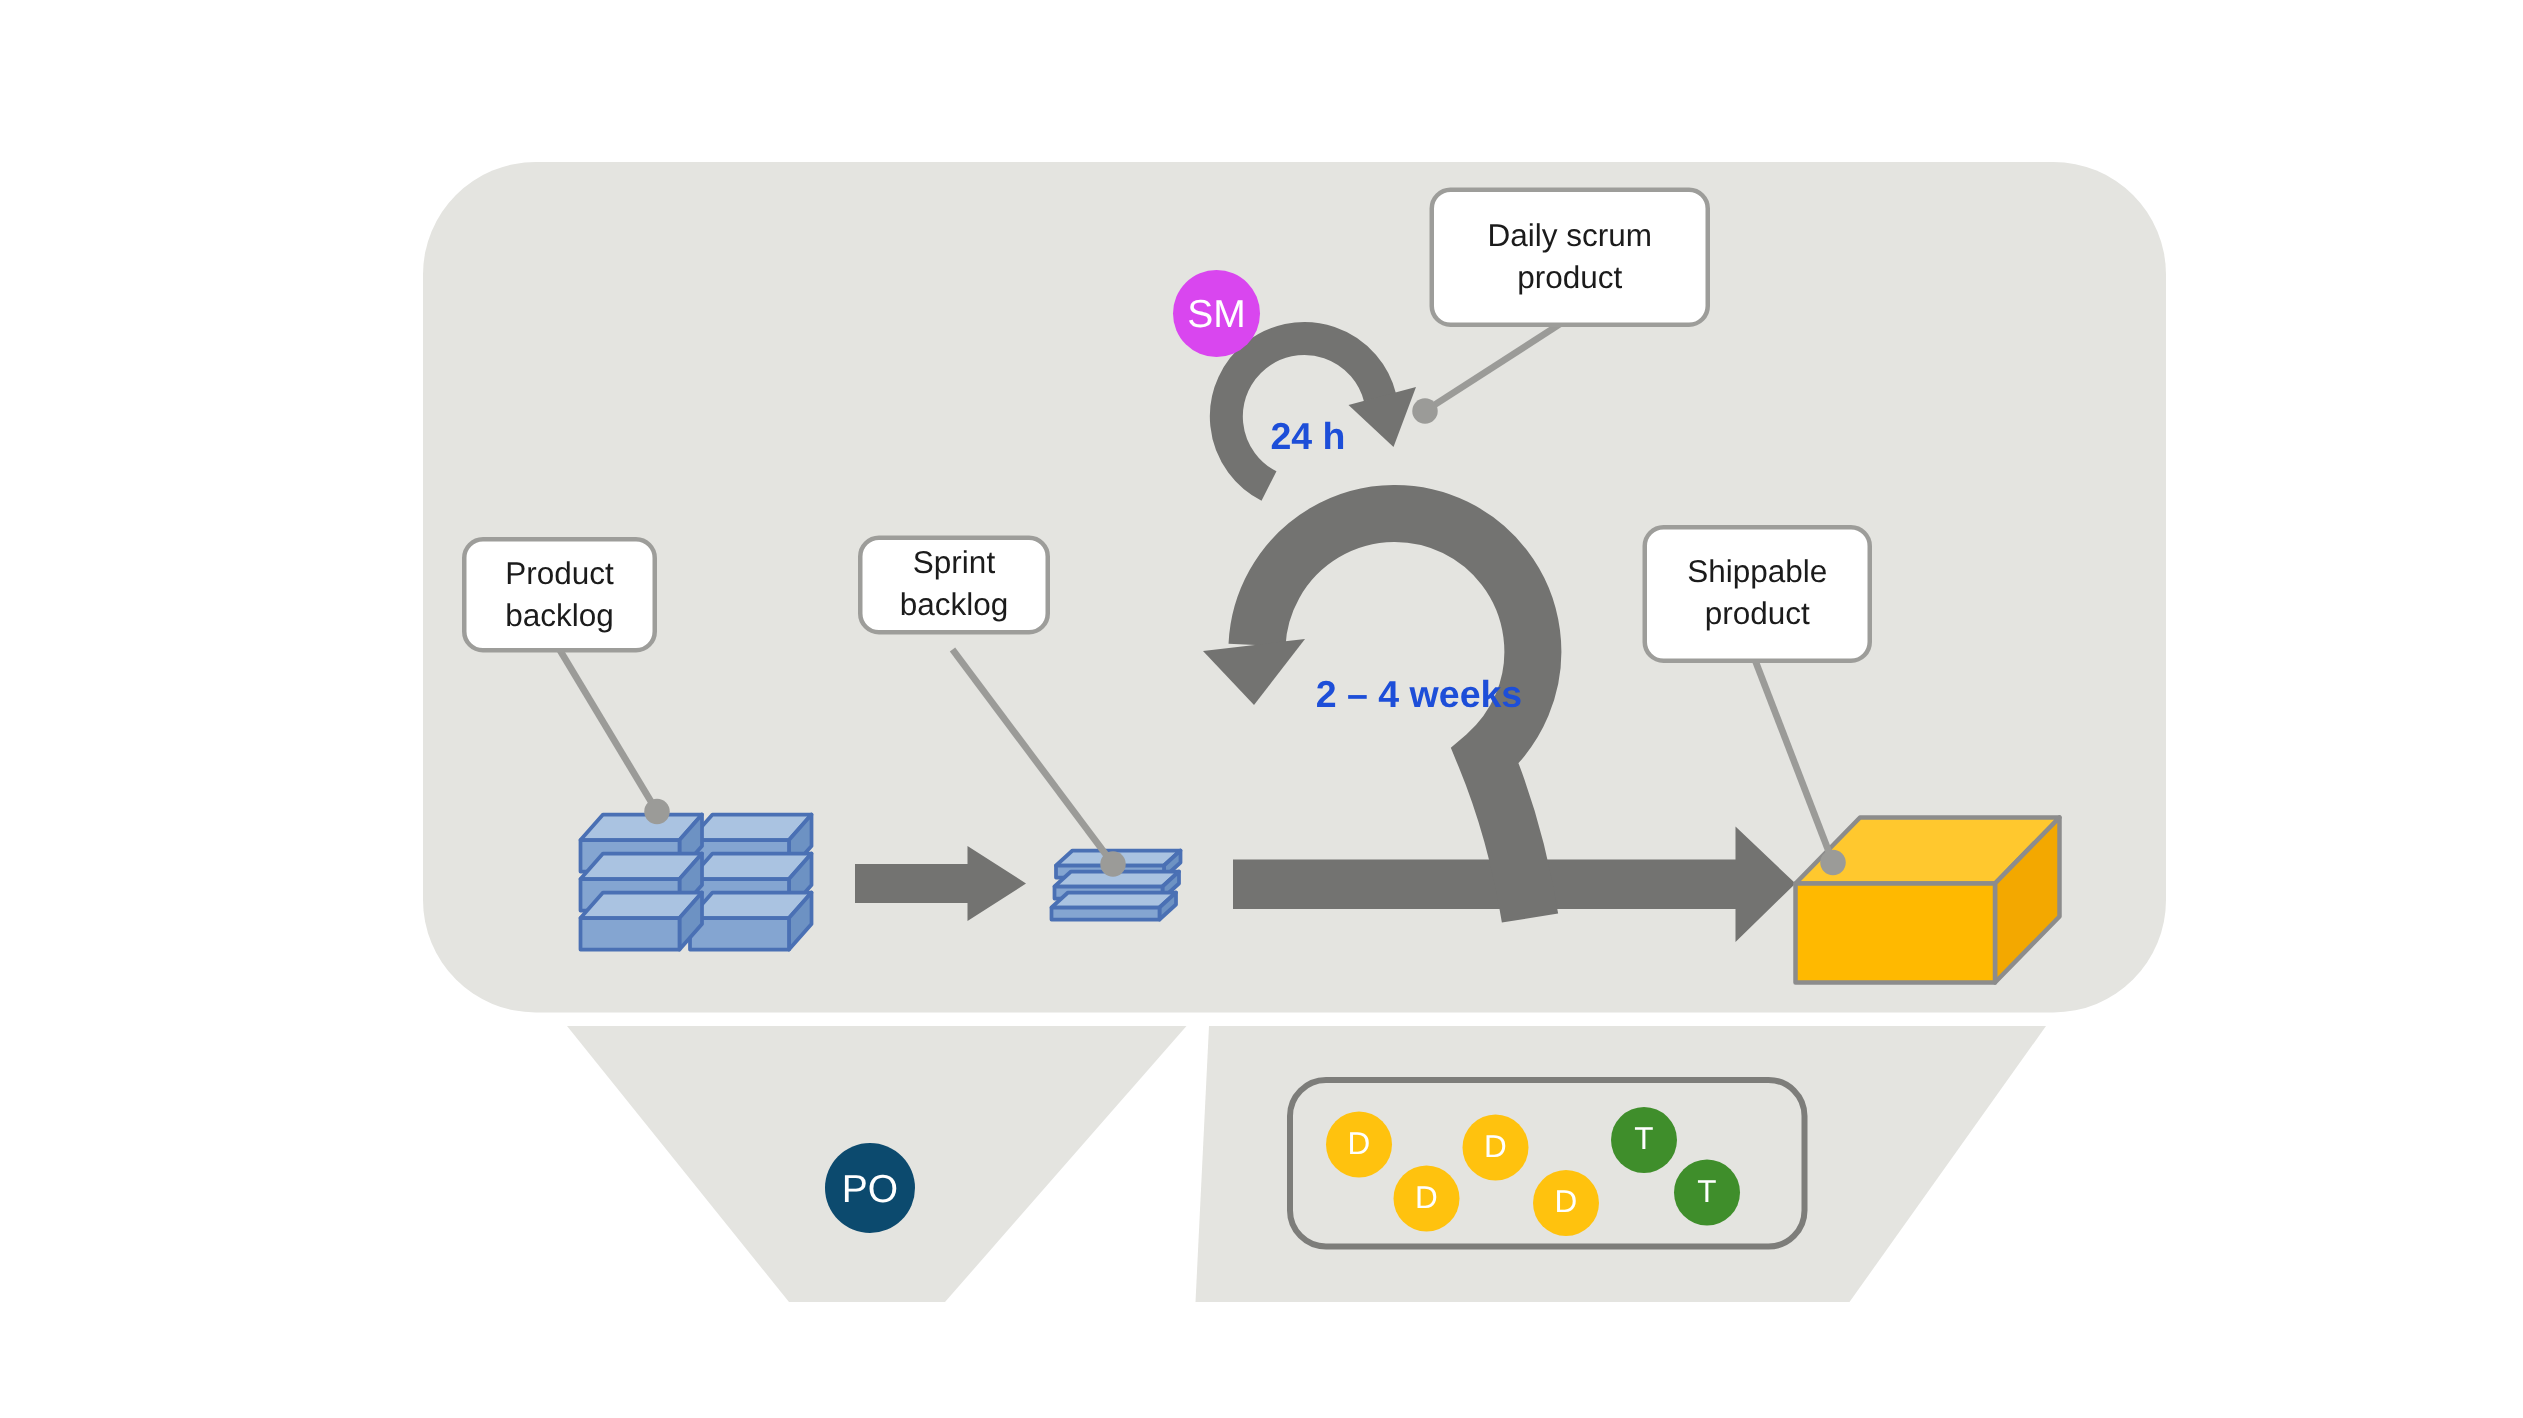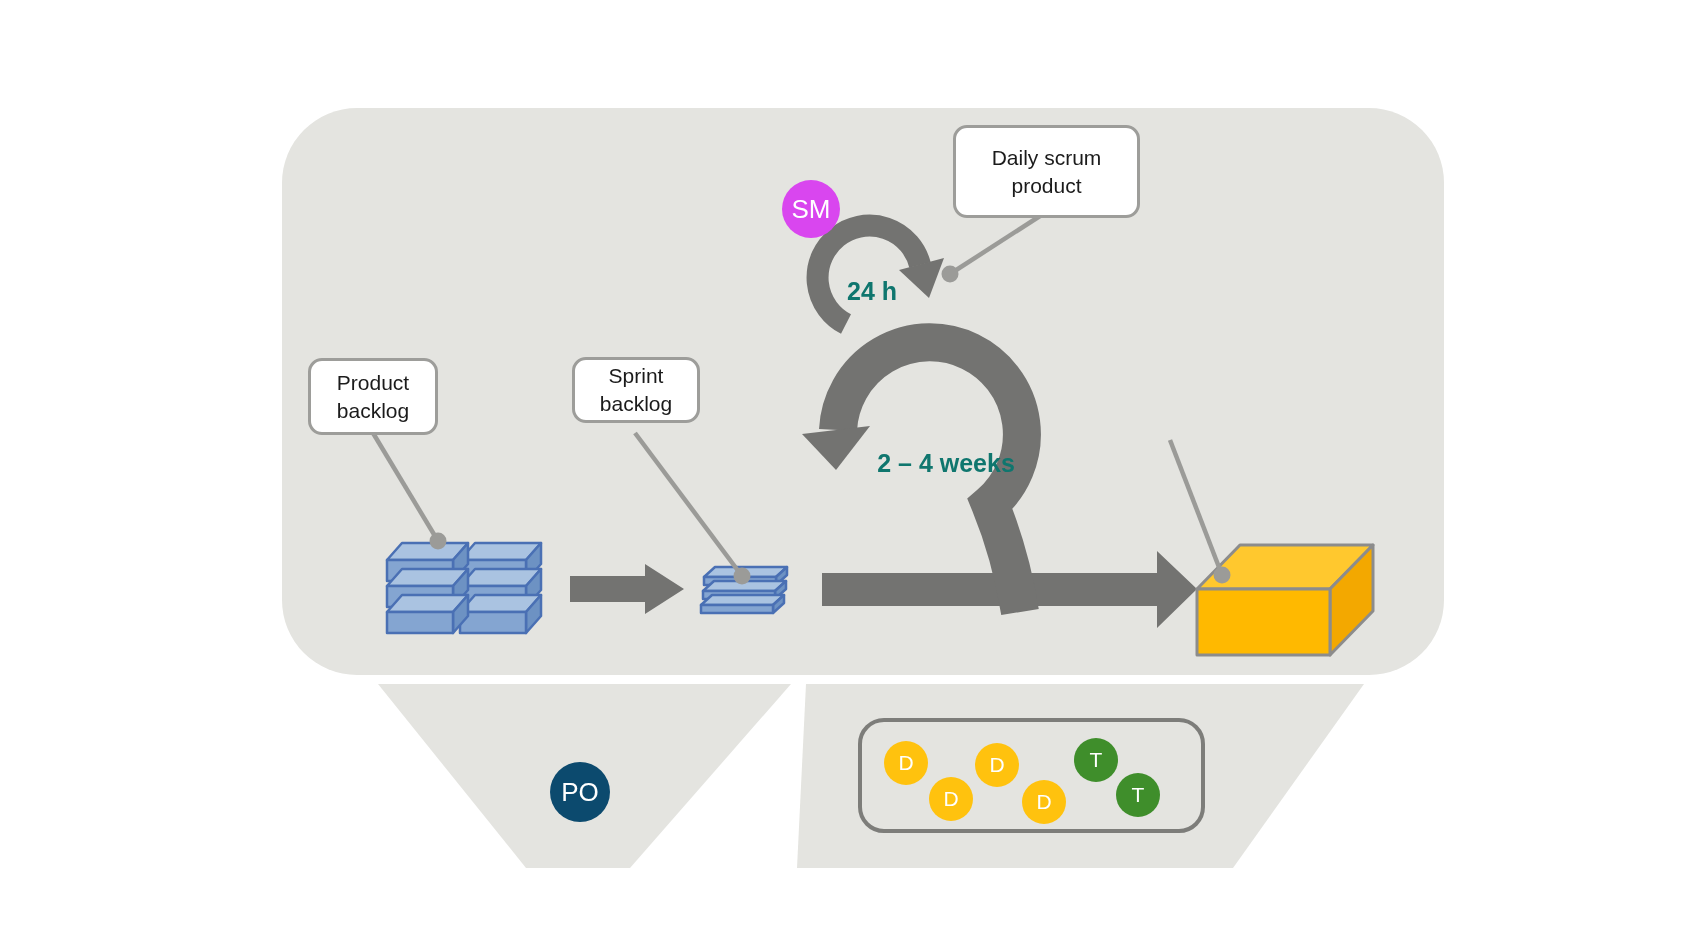--- a/index.html
+++ b/index.html
@@ -6,21 +6,21 @@
   html,body { background:#ffffff; font-family:"Liberation Sans", sans-serif; }
   .canvas { position:relative; width:1682px; height:945px; background:#ffffff; overflow:hidden; }
   .canvas svg.shapes { position:absolute; left:0; top:0; }
 
   .callout {
     position:absolute; background:#ffffff; border:3.5px solid #9d9d9a; border-radius:14px;
     display:flex; flex-direction:column; align-items:center; justify-content:center;
     font-size:21px; line-height:1.32; color:#1b1b1b; text-align:center;
   }
   .loop-label {
-    position:absolute; font-weight:bold; font-size:25px; color:#0f766e; text-align:center;
+    position:absolute; font-weight:bold; font-size:25px; color:#1d4ed8; text-align:center;
   }
   .role-circle {
     position:absolute; border-radius:50%; display:flex; align-items:center; justify-content:center;
     color:#ffffff;
   }
   .role-circle.sm { width:58px; height:58px; background:#d946ef; font-size:26px; }
   .role-circle.po { width:60px; height:60px; background:#0c4a6e; font-size:26px; }
   .member-circle {
     position:absolute; width:44px; height:44px; border-radius:50%;
     display:flex; align-items:center; justify-content:center; color:#ffffff; font-size:21px;
@@ -117,20 +117,24 @@
   <div class="callout" style="left:572px; top:357px; width:128px; height:66px;">
     <span>Sprint</span>
     <span>backlog</span>
   </div>
 
   <div class="callout" style="left:953px; top:125px; width:187px; height:93px;">
     <span>Daily scrum</span>
     <span>product</span>
   </div>
 
+  <div class="callout" style="left:1095px; top:350px; width:153px; height:92px;">
+    <span>Shippable</span>
+    <span>product</span>
+  </div>
 
   <div class="loop-label" style="left:802px; top:277px; width:140px;">24 h</div>
   <div class="loop-label" style="left:856px; top:449px; width:180px;">2 – 4 weeks</div>
 
   <div class="role-circle sm" style="left:782px; top:180px;">SM</div>
   <div class="role-circle po" style="left:550px; top:762px;">PO</div>
 
   <div class="team-box"></div>
   <div class="member-circle developer" style="left:884px;  top:741px;">D</div>
   <div class="member-circle developer" style="left:929px;  top:777px;">D</div>

